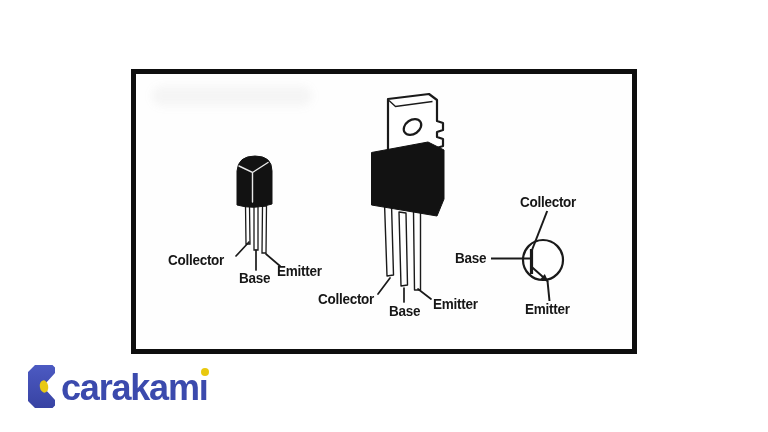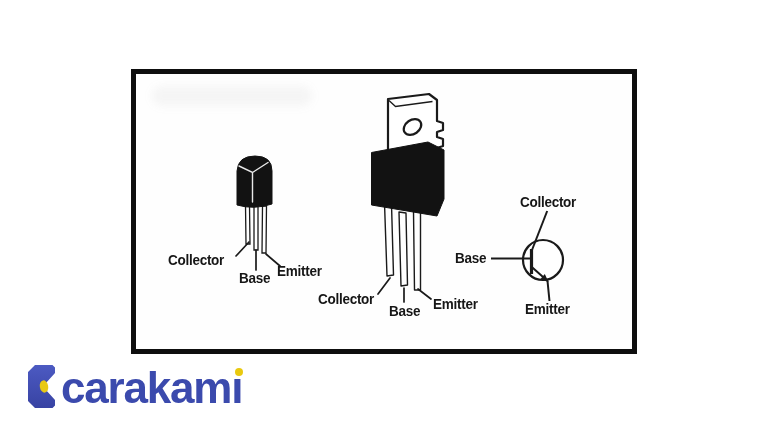--- a/index.html
+++ b/index.html
@@ -19,21 +19,21 @@
   svg.draw{position:absolute;left:0;top:0;width:768px;height:432px;pointer-events:none;}
   .lbl{
     position:absolute;font-weight:700;font-size:15px;letter-spacing:-0.3px;
     color:#161616;line-height:14px;white-space:nowrap;
     transform:scaleX(0.9);transform-origin:left top;
   }
   .brand{position:absolute;left:0;top:0;width:768px;height:432px;pointer-events:none;}
   .brand-icon{position:absolute;left:28px;top:365px;width:27px;height:43px;}
   .wordmark{
     position:absolute;left:61px;top:368px;
-    font-size:44px;font-weight:700;letter-spacing:-1.2px;line-height:40px;
+    font-size:36px;font-weight:700;letter-spacing:-1.2px;line-height:40px;
     color:#3b4aad;white-space:nowrap;
   }
   .i-dot{
     position:absolute;right:-1px;top:0px;width:8px;height:8px;border-radius:50%;
     background:#e9c90f;
   }
 </style>
 </head>
 <body>
 

